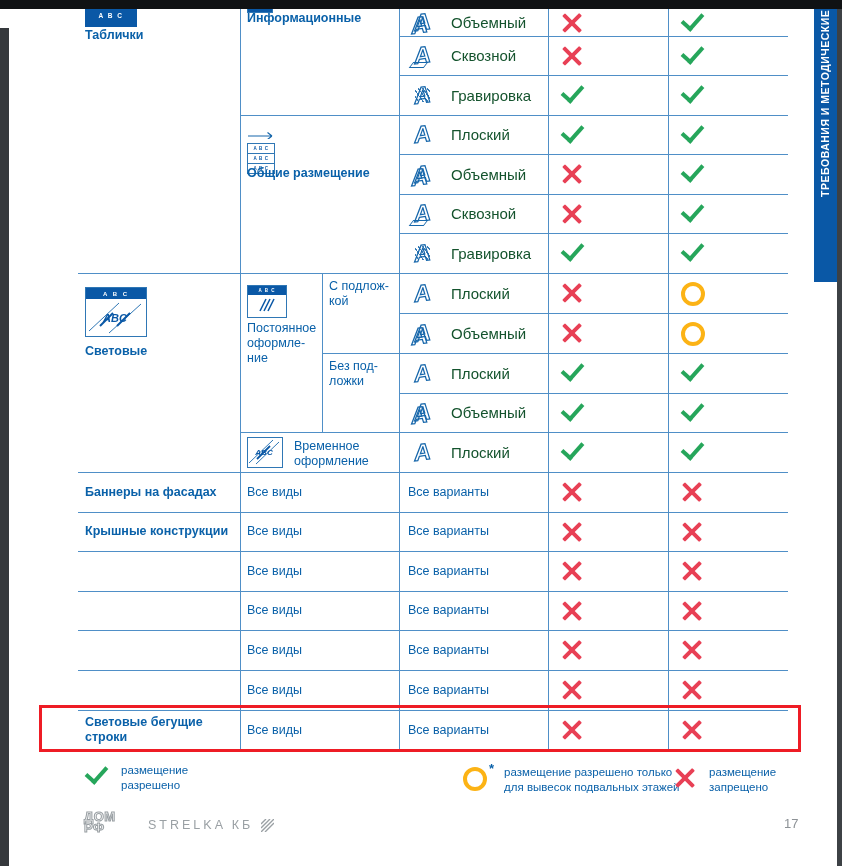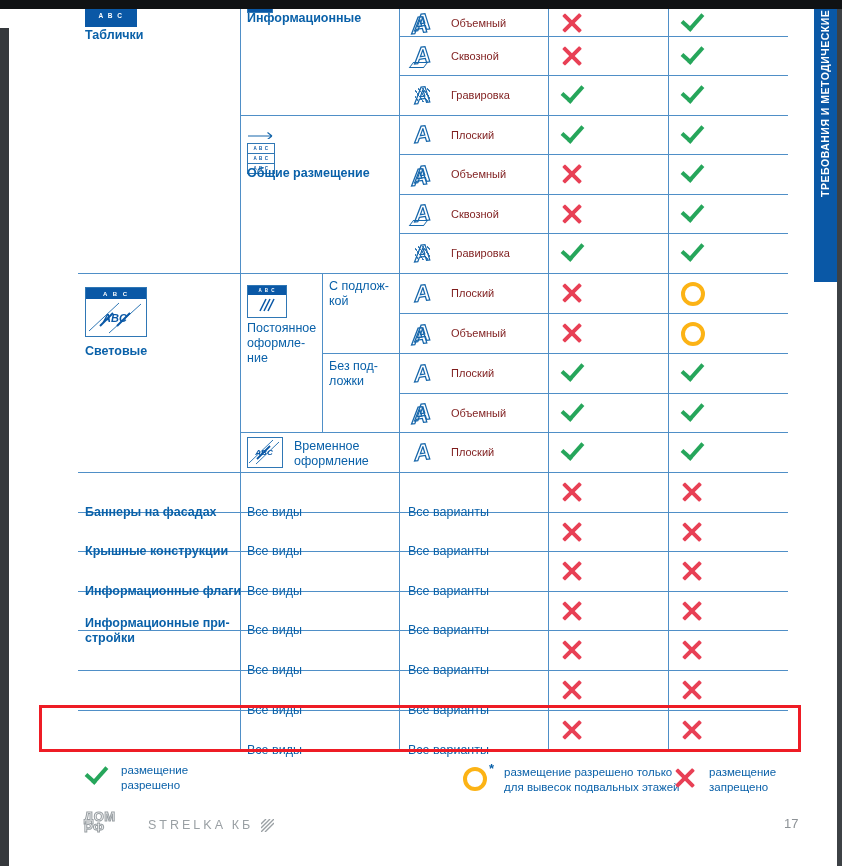--- a/index.html
+++ b/index.html
@@ -5,27 +5,27 @@
   html,body{margin:0;padding:0;background:#fff;}
   .canvas{position:relative;width:842px;height:866px;overflow:hidden;background:#fff;
           font-family:"Liberation Sans",sans-serif;}
   
   .hl,.vl{position:absolute;background:#4f8fc7;}
   .hl{height:1px;} .vl{width:1px;}
   
   .lbl{position:absolute;color:#0a61a9;font-size:12.5px;line-height:15px;white-space:pre-line;}
   .b700{font-weight:700;}
   .cell{position:absolute;display:flex;align-items:center;color:#0a61a9;font-size:12.5px;
-        line-height:15px;white-space:pre-line;margin-top:20px;}
+        line-height:15px;white-space:pre-line;}
   .cat{left:78px;width:158px;padding-left:7px;font-weight:700;}
   .kinds{left:240px;width:152px;padding-left:7px;}
   .vars{left:399px;width:143px;padding-left:9px;}
   
   .trow{position:absolute;left:399px;width:149px;display:flex;align-items:center;padding-left:11px;box-sizing:border-box;}
-  .tlabel{color:#7f1d1d;font-size:11px;margin-left:14px;}
+  .tlabel{color:#14532d;font-size:15px;margin-left:14px;}
   .aicon{position:relative;width:27px;height:27px;flex:0 0 27px;}
   .aicon i{font-style:normal;}
   .aicon .f,.aicon .b{position:absolute;left:4px;top:0;font-style:italic;font-weight:700;
         font-size:23px;line-height:27px;color:#5d94c6;transform:rotate(-8deg);}
   @supports (-webkit-text-stroke:1px #000){
     .aicon .f,.aicon .b{color:transparent;-webkit-text-stroke:1.25px #1767ab;}
   }
   .aicon .f::before,.aicon .b::before{content:"A";}
   .aicon .b{display:none;transform:rotate(-8deg) translate(-3.5px,2.5px);}
   .trow[data-icon="volume"] .b{display:block;}
@@ -374,31 +374,30 @@
   <div class="mcell" style="left:668px;top:710px;height:40px">
       <span class="mk" data-mark="cross"></span>
     </div>
 
   <div class="cell cat" style="top:472px;height:40px">Баннеры на фасадах</div>
   <div class="cell kinds" style="top:472px;height:40px">Все виды</div>
   <div class="cell vars" style="top:472px;height:40px">Все варианты</div>
   <div class="cell cat" style="top:512px;height:39px">Крышные конструкции</div>
   <div class="cell kinds" style="top:512px;height:39px">Все виды</div>
   <div class="cell vars" style="top:512px;height:39px">Все варианты</div>
-  <div class="cell cat" style="top:551px;height:40px">Информационные флаги</div>
   <div class="cell kinds" style="top:551px;height:40px">Все виды</div>
   <div class="cell vars" style="top:551px;height:40px">Все варианты</div>
-  <div class="cell cat" style="top:591px;height:39px">Информационные при-
-стройки</div>
   <div class="cell kinds" style="top:591px;height:39px">Все виды</div>
   <div class="cell vars" style="top:591px;height:39px">Все варианты</div>
   <div class="cell kinds" style="top:630px;height:40px">Все виды</div>
   <div class="cell vars" style="top:630px;height:40px">Все варианты</div>
   <div class="cell kinds" style="top:670px;height:40px">Все виды</div>
   <div class="cell vars" style="top:670px;height:40px">Все варианты</div>
+  <div class="cell cat" style="top:710px;height:40px">Световые бегущие
+строки</div>
   <div class="cell kinds" style="top:710px;height:40px">Все виды</div>
   <div class="cell vars" style="top:710px;height:40px">Все варианты</div>
 
   <div class="hibox"></div>
 
   <div class="litem" style="left:83px;top:763px;gap:12px">
     <span class="mk" data-mark="check"></span>
     <span class="txt">размещение
 разрешено</span>
   </div>

